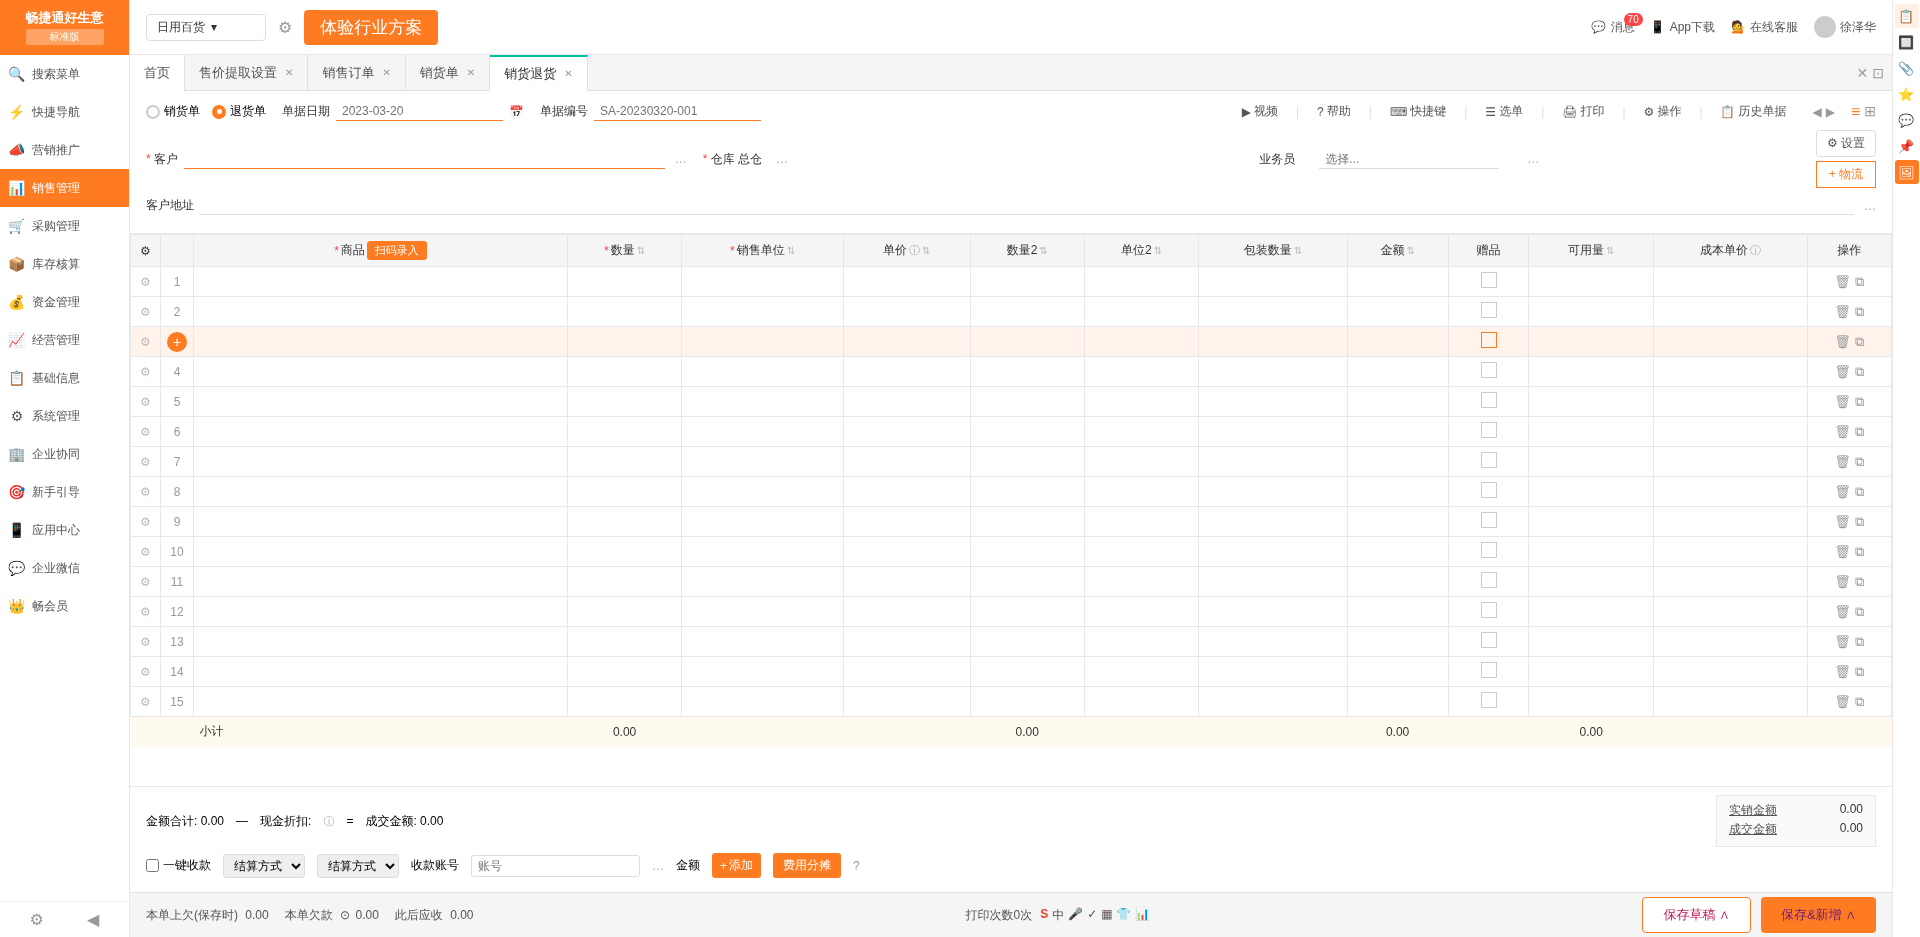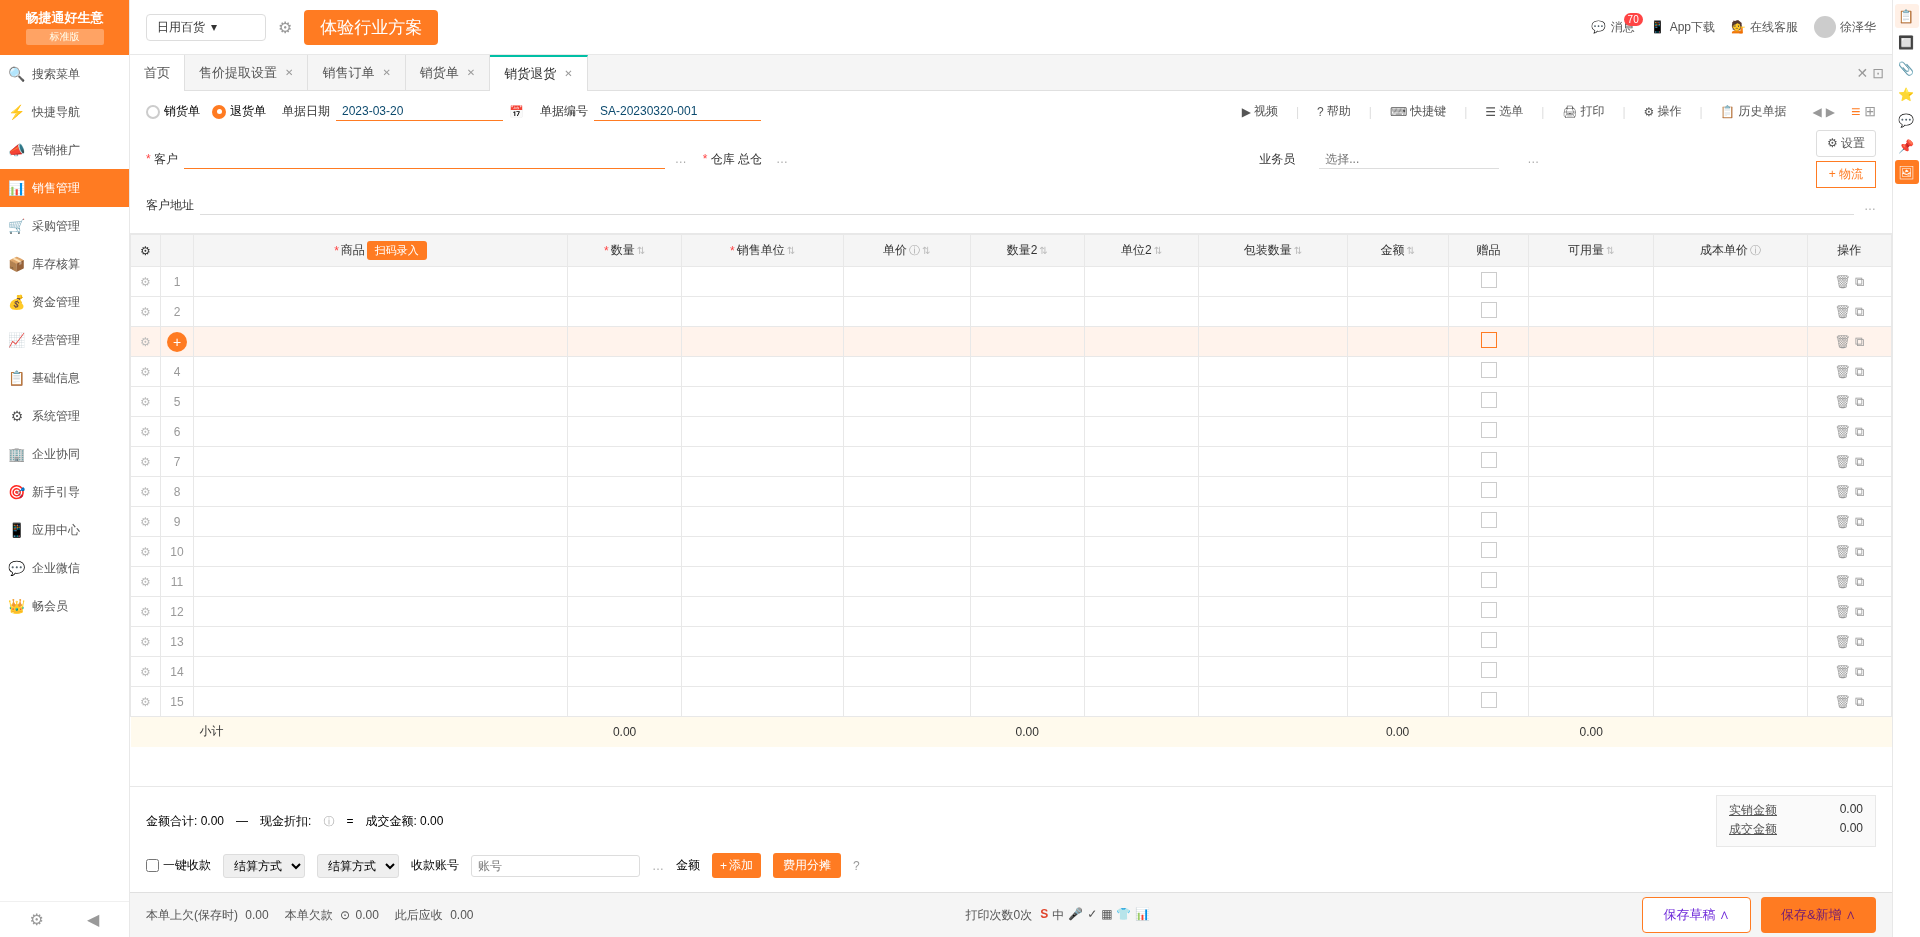--- a/index.html
+++ b/index.html
@@ -45,21 +45,21 @@
     
     .form-area { background: white; padding: 10px 16px; border-bottom: 1px solid #e8e8e8; }
     .form-row { display: flex; align-items: center; gap: 16px; margin-bottom: 8px; }
     .radio-group { display: flex; gap: 12px; align-items: center; }
     .radio-item { display: flex; align-items: center; gap: 4px; cursor: pointer; font-size: 12px; }
     .radio-dot { width: 14px; height: 14px; border-radius: 50%; border: 2px solid #ccc; display: flex; align-items: center; justify-content: center; }
     .radio-dot.active { border-color: #ff7b22; background: #ff7b22; }
     .radio-dot.active::after { content: ''; width: 5px; height: 5px; background: white; border-radius: 50%; }
     .form-field { display: flex; align-items: center; gap: 6px; font-size: 12px; }
     .form-field label { color: #333; white-space: nowrap; }
-    .form-field input { border: none; border-bottom: 1px solid #ff7b22; outline: none; padding: 2px 6px; min-width: 120px; font-size: 12px; color: #0c4a6e; }
+    .form-field input { border: none; border-bottom: 1px solid #ff7b22; outline: none; padding: 2px 6px; min-width: 120px; font-size: 12px; color: #737373; }
     .form-field .dots { color: #aaa; margin-left: 4px; cursor: pointer; }
     .btn-settings-row { background: white; border: 1px solid #ddd; color: #555; padding: 4px 10px; border-radius: 3px; cursor: pointer; font-size: 12px; }
     .btn-add-logistics { background: white; border: 1px solid #ff7b22; color: #ff7b22; padding: 4px 10px; border-radius: 0; cursor: pointer; font-size: 12px; }
     
     
     .table-container { flex: 1; overflow: auto; background: white; }
     .data-table { width: 100%; border-collapse: collapse; font-size: 12px; }
     .data-table th { background: #f5f5f5; border: 1px solid #e8e8e8; padding: 6px 8px; text-align: center; white-space: nowrap; color: #333; font-weight: normal; position: sticky; top: 0; z-index: 2; }
     .data-table td { border: 1px solid #e8e8e8; padding: 4px 6px; text-align: center; height: 30px; }
     .data-table tr.highlight td { background: #fff3ec; }
@@ -78,21 +78,21 @@
     .bottom-form { background: white; padding: 8px 16px; border-top: 1px solid #e8e8e8; font-size: 12px; }
     .bottom-row { display: flex; align-items: center; gap: 12px; margin-bottom: 6px; }
     .checkbox-label { display: flex; align-items: center; gap: 4px; cursor: pointer; }
     .btn-add-fee { background: #ff7b22; color: white; border: none; padding: 4px 8px; border-radius: 3px; cursor: pointer; font-size: 12px; display: flex; align-items: center; gap: 2px; }
     .btn-fee-split { background: #ff7b22; color: white; border: none; padding: 4px 10px; border-radius: 3px; cursor: pointer; font-size: 12px; }
     .help-icon { color: #999; cursor: pointer; }
     
     
     .status-bar { background: #f5f5f5; border-top: 1px solid #e0e0e0; padding: 4px 16px; display: flex; align-items: center; gap: 16px; font-size: 12px; color: #555; }
     .status-bar-right { margin-left: auto; display: flex; align-items: center; gap: 8px; }
-    .btn-save-draft { background: white; border: 1px solid #ff7b22; color: #6d28d9; padding: 8px 20px; border-radius: 4px; cursor: pointer; font-size: 13px; }
+    .btn-save-draft { background: white; border: 1px solid #ff7b22; color: #be185d; padding: 8px 20px; border-radius: 4px; cursor: pointer; font-size: 13px; }
     .btn-save-new { background: #ff7b22; color: #701a75; border: none; padding: 8px 20px; border-radius: 4px; cursor: pointer; font-size: 13px; }
     
     
     .right-sidebar { width: 28px; background: white; border-left: 1px solid #e8e8e8; display: flex; flex-direction: column; align-items: center; padding: 4px 0; gap: 2px; }
     .right-sidebar-icon { width: 24px; height: 24px; display: flex; align-items: center; justify-content: center; color: #999; cursor: pointer; font-size: 13px; }
     .right-sidebar-icon.active { color: #ff7b22; background: #fff0e6; border-radius: 3px; }
     
     
     .summary-box { background: #fafafa; border: 1px solid #e8e8e8; padding: 6px 12px; margin-left: auto; font-size: 12px; min-width: 160px; }
     .summary-row { display: flex; justify-content: space-between; margin-bottom: 2px; }

